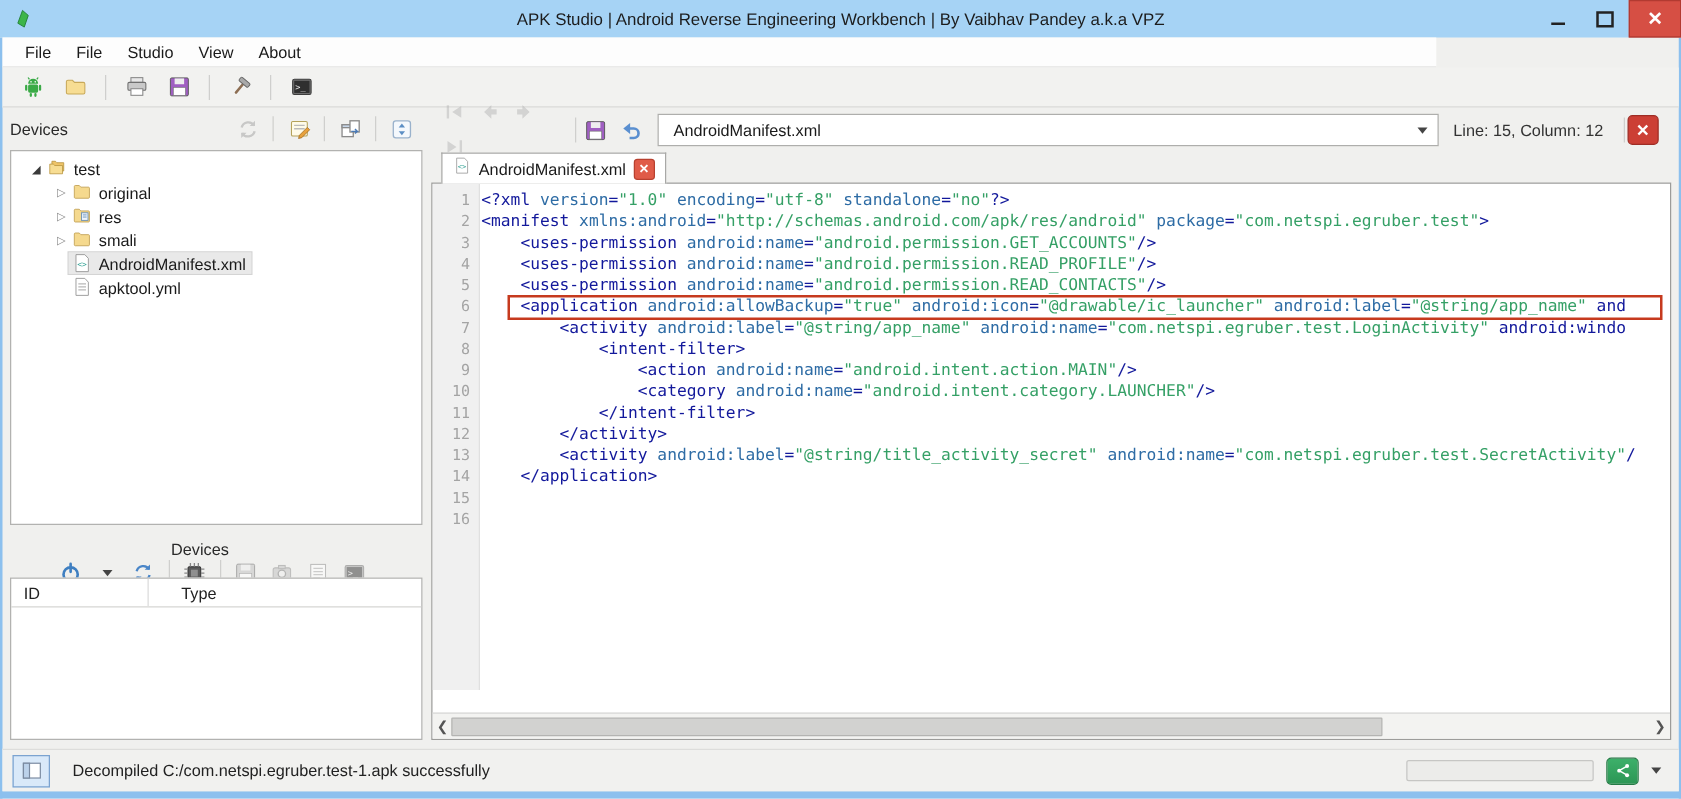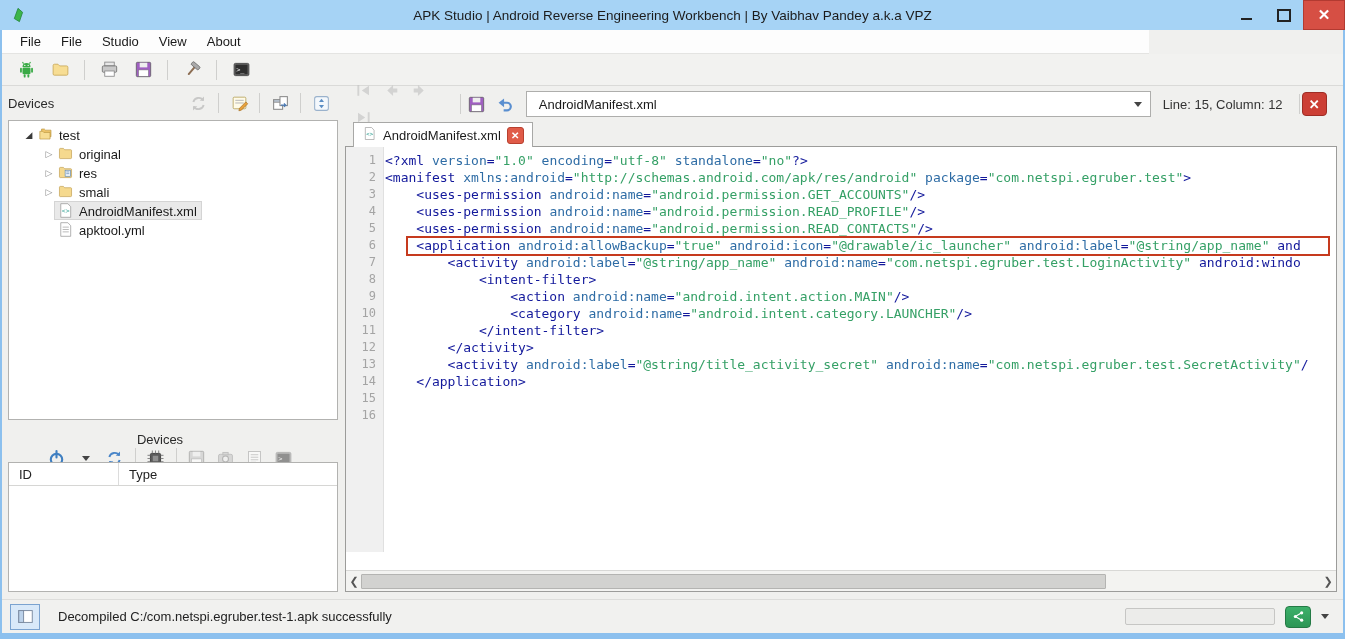--- a/index.html
+++ b/index.html
@@ -36,21 +36,21 @@
   #tree{left:8px;top:120px;width:330px;height:300px;background:#fff;border:1px solid #b2b2b0;box-sizing:border-box;padding-top:4px;}
   .trow{height:19px;display:flex;align-items:center;font-size:13px;color:#1a1a1a;}
   .tcaret{width:12px;text-align:center;font-size:9px;color:#8c8c8c;}
   .tcaret.exp{color:#3a3a3a;}
   .ticon{width:19px;height:17px;margin:0 3px 0 2px;}
   .ticon svg{width:17px;height:17px;}
   .tsel{background:#e9e9e9;outline:1px solid #d4d4d4;}
   .tlabelwrap{display:flex;align-items:flex-end;padding:0 4px 0 0;}
   #devices-header{left:8px;top:432px;width:330px;height:28px;display:flex;align-items:center;flex-direction:column;}
   #devices-table{left:8px;top:462px;width:330px;height:130px;background:#fff;border:1px solid #b2b2b0;box-sizing:border-box;}
-  #devices-thead{display:flex;height:22px;border-bottom:1px solid #d6d6d4;align-items:flex-start;font-size:13px;color:#222;}
+  #devices-thead{display:flex;height:22px;border-bottom:1px solid #d6d6d4;align-items:flex-start;font-size:13px;color:#222;gap:16px;}
   .thcell{padding-left:10px;box-sizing:border-box;height:100%;display:flex;align-items:center;}
   .thcell:first-child{width:110px;border-right:1px solid #dcdcdc;}
   
   #editorcol{left:345px;top:88px;width:992px;height:504px;}
   #ed-toolbar{position:absolute;left:0;top:0;width:992px;height:32px;display:flex;align-items:center;padding-left:4px;box-sizing:border-box;}
   .ebtn{display:inline-flex;width:28px;height:26px;align-items:center;justify-content:center;}
   .ebtn svg{width:19px;height:19px;}
   #file-combo{display:flex;align-items:center;height:26px;background:#fff;border:1px solid #aeaeac;box-sizing:border-box;margin-left:8px;width:640px;padding:0 8px 0 6px;gap:6px;}
   #file-combo .lbl{flex:1;font-size:13px;color:#1a1a1a;}
   .caret-down{width:0;height:0;border-left:4px solid transparent;border-right:4px solid transparent;border-top:5px solid #444;}

